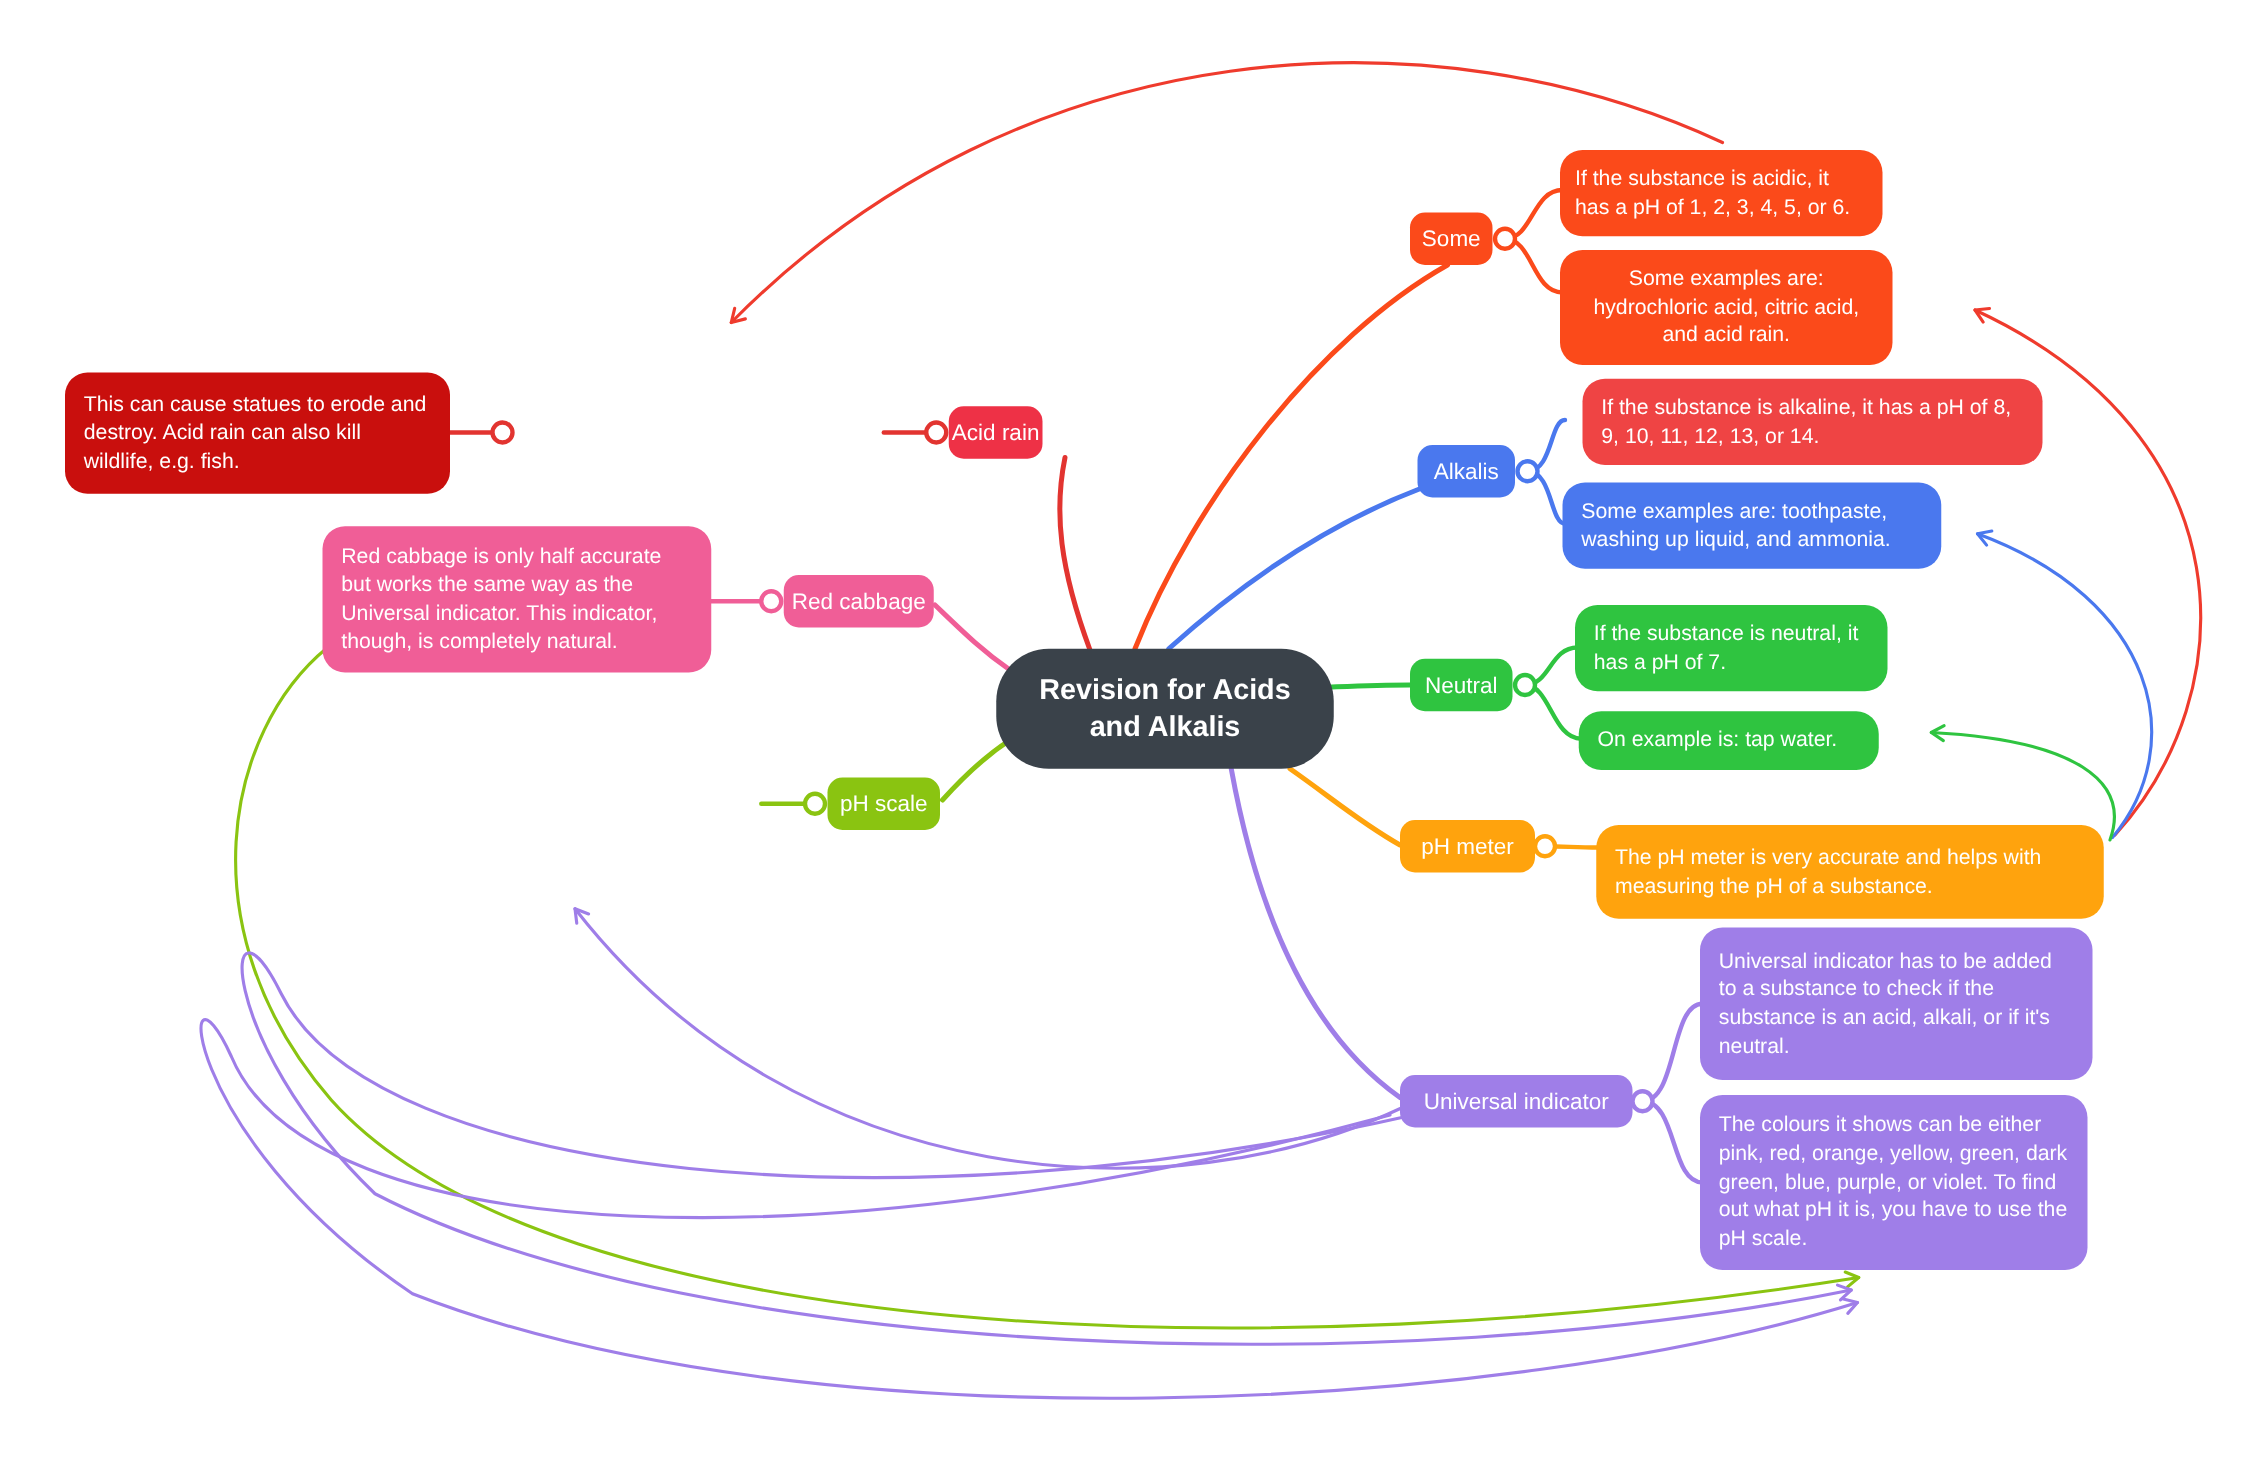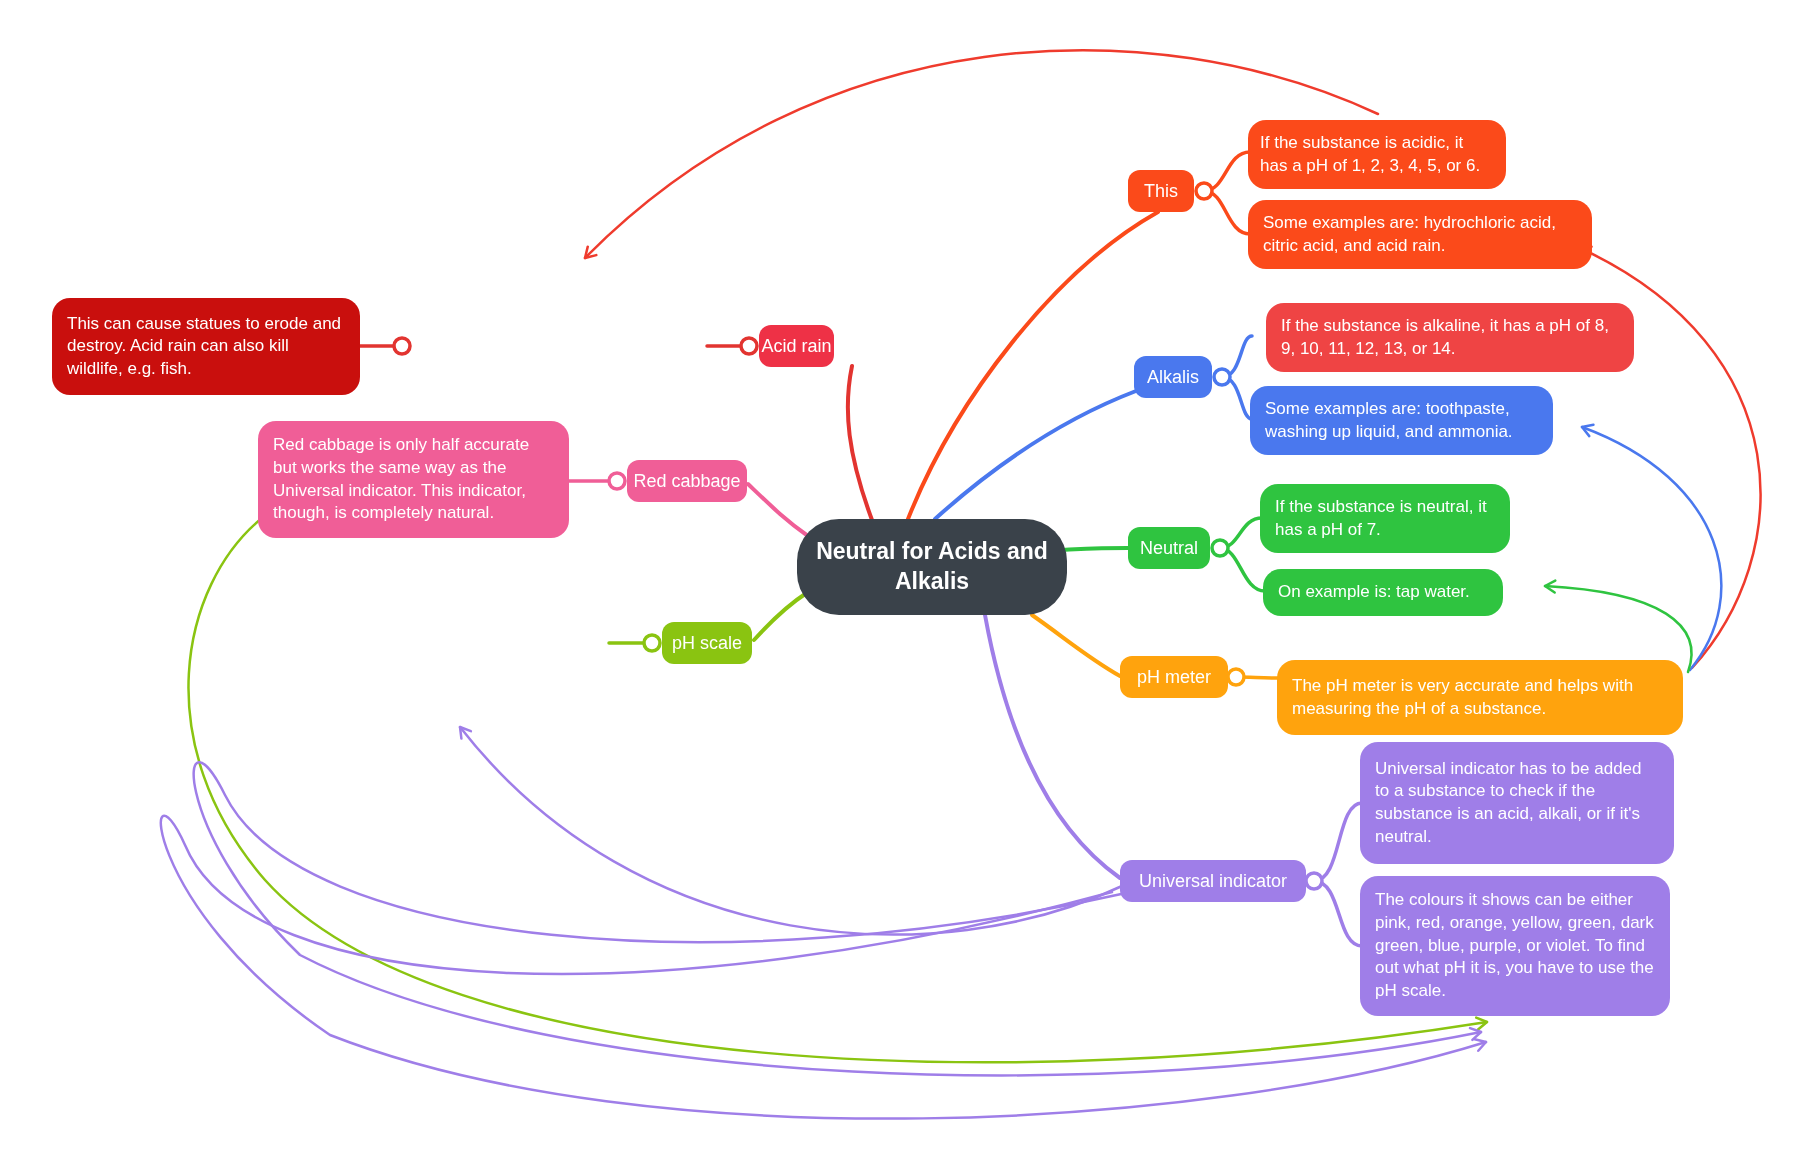--- a/index.html
+++ b/index.html
@@ -88,33 +88,33 @@
     <circle cx="1222" cy="377" r="8" fill="#ffffff" stroke-width="3.5" stroke="#4a78ee"></circle>
     <circle cx="1220" cy="548" r="8" fill="#ffffff" stroke-width="3.5" stroke="#2fc440"></circle>
     <circle cx="1236" cy="677" r="8" fill="#ffffff" stroke-width="3.5" stroke="#ffa30d"></circle>
     <circle cx="1314" cy="881" r="8" fill="#ffffff" stroke-width="3.5" stroke="#9f7ee8"></circle>
     <circle cx="749" cy="346" r="8" fill="#ffffff" stroke-width="3.5" stroke="#e23430"></circle>
     <circle cx="402" cy="346" r="8" fill="#ffffff" stroke-width="3.5" stroke="#e23430"></circle>
     <circle cx="617" cy="481" r="8" fill="#ffffff" stroke-width="3.5" stroke="#f05e97"></circle>
     <circle cx="652" cy="643" r="8" fill="#ffffff" stroke-width="3.5" stroke="#8ac411"></circle>
   </svg>
 
-  <div class="root-node" style="left: 797px; top: 519px; width: 270px; height: 96px; background: rgb(58, 66, 74);">Neutral for Acids and Alkalis</div>
+  <div class="root-node" style="left: 797px; top: 519px; width: 270px; height: 96px; background: rgb(58, 66, 74);">Revision for Acids and Alkalis</div>
 
-  <div class="topic" style="left: 1128px; top: 170px; width: 66px; background: rgb(251, 74, 26);">This</div>
+  <div class="topic" style="left: 1128px; top: 170px; width: 66px; background: rgb(251, 74, 26);">Some</div>
   <div class="topic" style="left: 1134px; top: 356px; width: 78px; background: rgb(74, 120, 238);">Alkalis</div>
   <div class="topic" style="left: 1128px; top: 527px; width: 82px; background: rgb(47, 196, 64);">Neutral</div>
   <div class="topic" style="left: 1120px; top: 656px; width: 108px; background: rgb(255, 163, 13);">pH meter</div>
   <div class="topic" style="left: 1120px; top: 860px; width: 186px; background: rgb(159, 126, 232);">Universal indicator</div>
   <div class="topic" style="left: 759px; top: 325px; width: 75px; background: rgb(238, 49, 70);">Acid rain</div>
   <div class="topic" style="left: 627px; top: 460px; width: 120px; background: rgb(240, 94, 151);">Red cabbage</div>
   <div class="topic" style="left: 662px; top: 622px; width: 90px; background: rgb(138, 196, 17);">pH scale</div>
 
   <div class="card" style="left: 1248px; top: 120px; width: 258px; min-height: 64px; background: rgb(251, 74, 26); padding-left: 12px;">If the substance is acidic, it has a pH of 1, 2, 3, 4, 5, or 6.</div>
-  <div class="card" style="left: 1248px; top: 200px; width: 344px; min-height: 69px; background: rgb(251, 74, 26);">Some examples are: hydrochloric acid, citric acid, and acid rain.</div>
+  <div class="card" style="left: 1248px; top: 200px; width: 266px; min-height: 69px; background: rgb(251, 74, 26); text-align: center;">Some examples are: hydrochloric acid, citric acid, and acid rain.</div>
 
   <div class="card" style="left: 1250px; top: 303px; width: 368px; min-height: 66px; background: #ef4444; margin-left: 16px;">If the substance is alkaline, it has a pH of 8, 9, 10, 11, 12, 13, or 14.</div>
   <div class="card" style="left: 1250px; top: 386px; width: 303px; min-height: 66px; background: rgb(74, 120, 238);">Some examples are: toothpaste, washing up liquid, and ammonia.</div>
 
   <div class="card" style="left: 1260px; top: 484px; width: 250px; min-height: 68px; background: rgb(47, 196, 64);">If the substance is neutral, it has a pH of 7.</div>
   <div class="card" style="left: 1263px; top: 569px; width: 240px; min-height: 45px; background: rgb(47, 196, 64);">On example is: tap water.</div>
 
   <div class="card" style="left: 1277px; top: 660px; width: 406px; min-height: 75px; background: rgb(255, 163, 13);">The pH meter is very accurate and helps with measuring the pH of a substance.</div>
 
   <div class="card" style="left: 1360px; top: 742px; width: 314px; min-height: 122px; background: rgb(159, 126, 232);">Universal indicator has to be added to a substance to check if the substance is an acid, alkali, or if it's neutral.</div>

